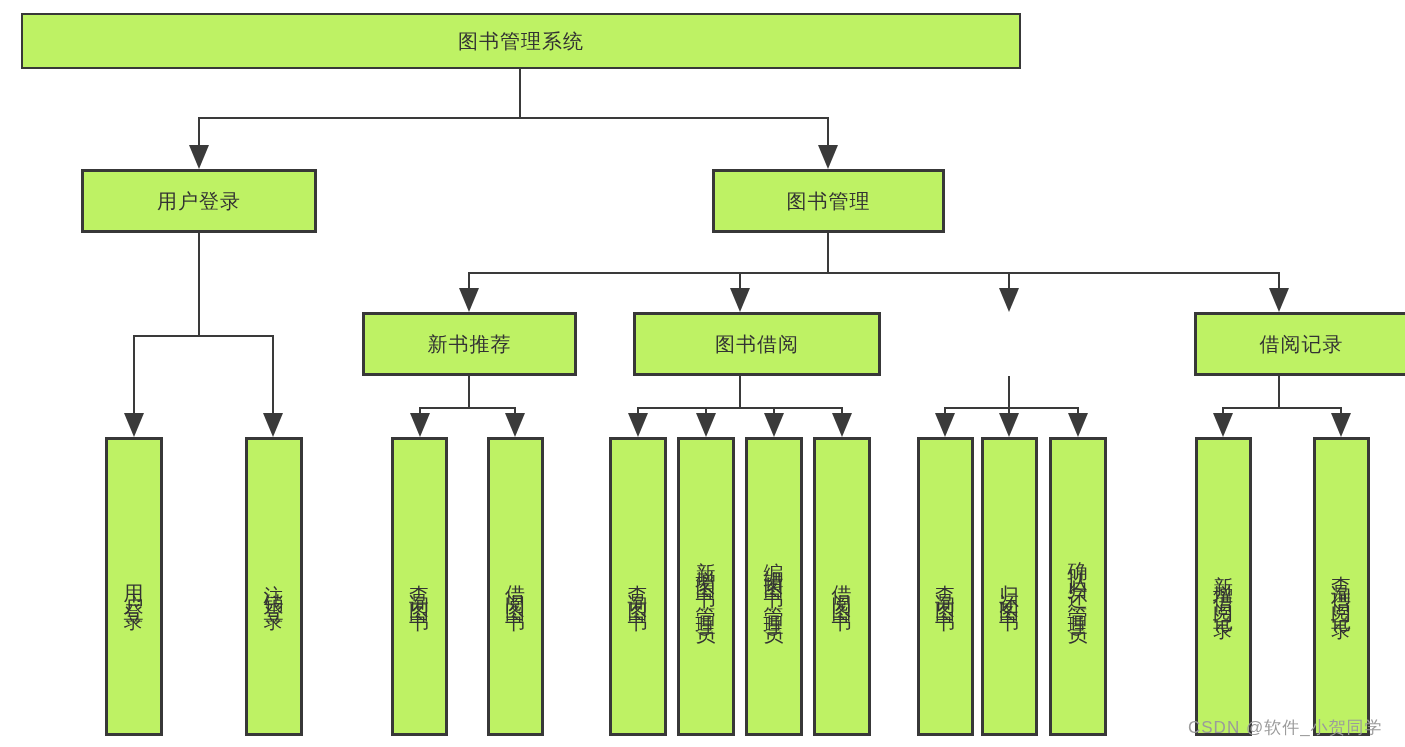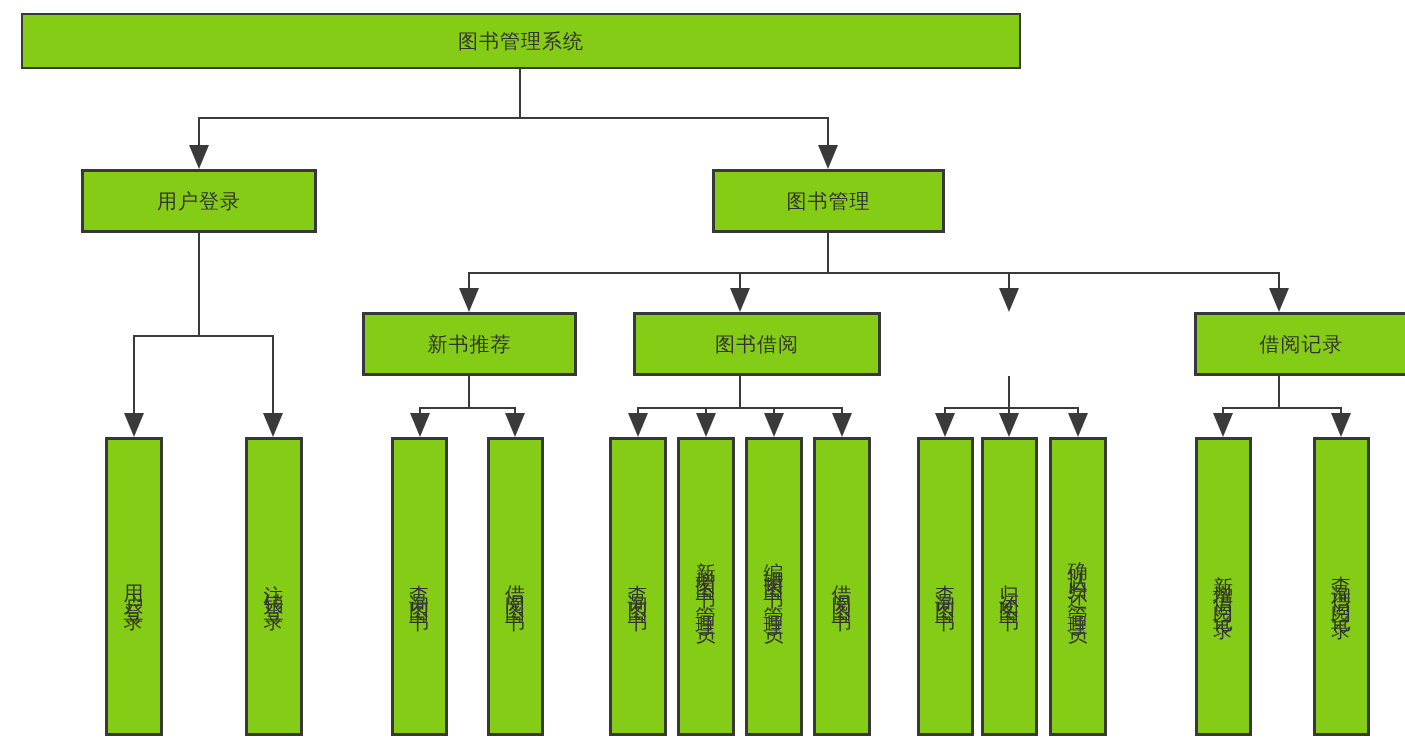--- a/index.html
+++ b/index.html
@@ -6,21 +6,21 @@
   #stage{
     position:relative;
     width:1405px;height:747px;
     background:#ffffff;
     font-family:"Liberation Sans","DejaVu Sans",sans-serif;
     color:#333333;
     overflow:hidden;
   }
   .box{
     position:absolute;
-    background:#84cc16;
+    background:#bef264;
     border:3px solid #383838;
     box-sizing:border-box;
     display:flex;align-items:center;justify-content:center;
   }
   .box.root{border-width:2px;}
   .hlabel{
     font-size:20px;letter-spacing:1px;color:#333333;white-space:nowrap;
   }
   .leaf .vlabel{
     writing-mode:vertical-rl;
@@ -169,14 +169,15 @@
   <div class="vl" style="left:1077px;top:407px;height:8px;"></div>
   <div class="ah" style="left:1068px;top:413px;"></div>
 
   <div class="vl" style="left:1278px;top:376px;height:32px;"></div>
   <div class="hl" style="left:1222px;top:407px;width:120px;"></div>
   <div class="vl" style="left:1222px;top:407px;height:8px;"></div>
   <div class="ah" style="left:1213px;top:413px;"></div>
   <div class="vl" style="left:1340px;top:407px;height:8px;"></div>
   <div class="ah" style="left:1331px;top:413px;"></div>
 
+  <div class="watermark">CSDN @软件_小贺同学</div>
 
 </div>
 
 </body></html>

